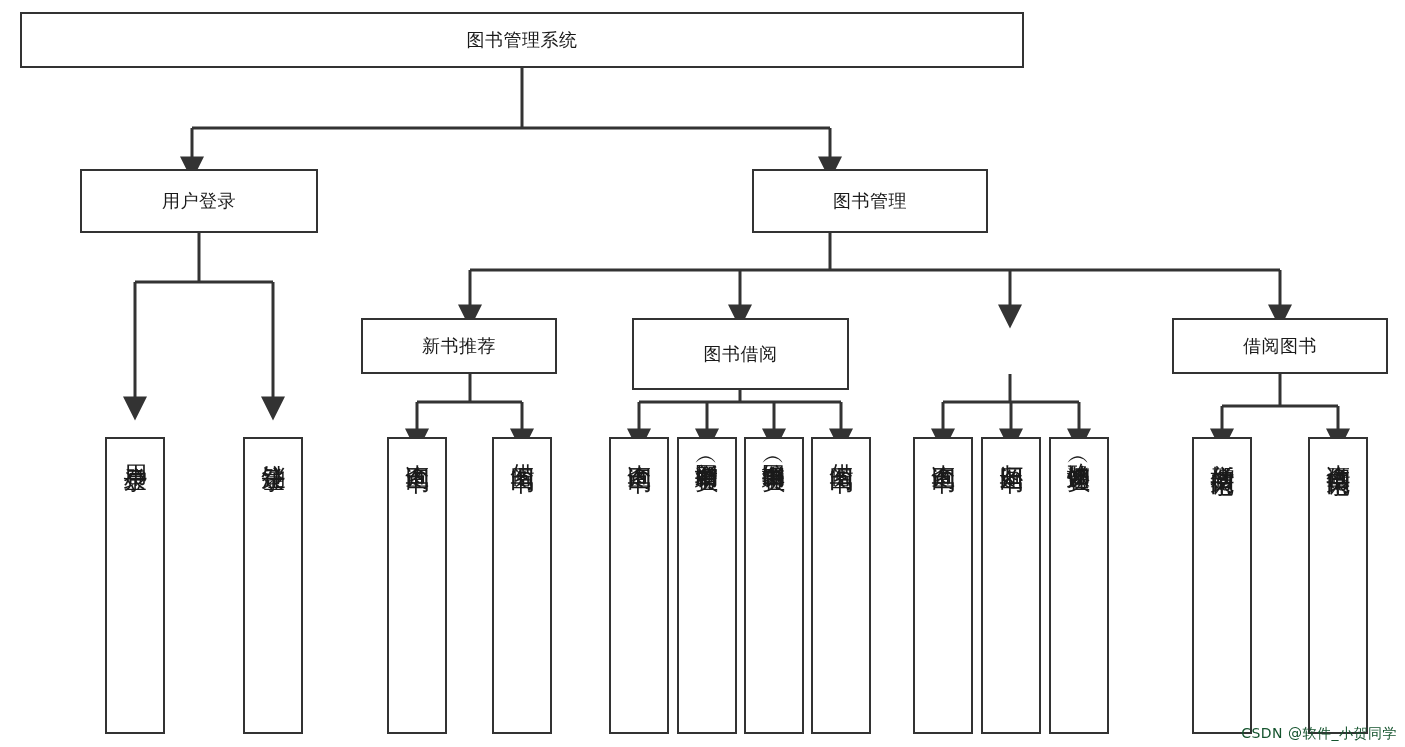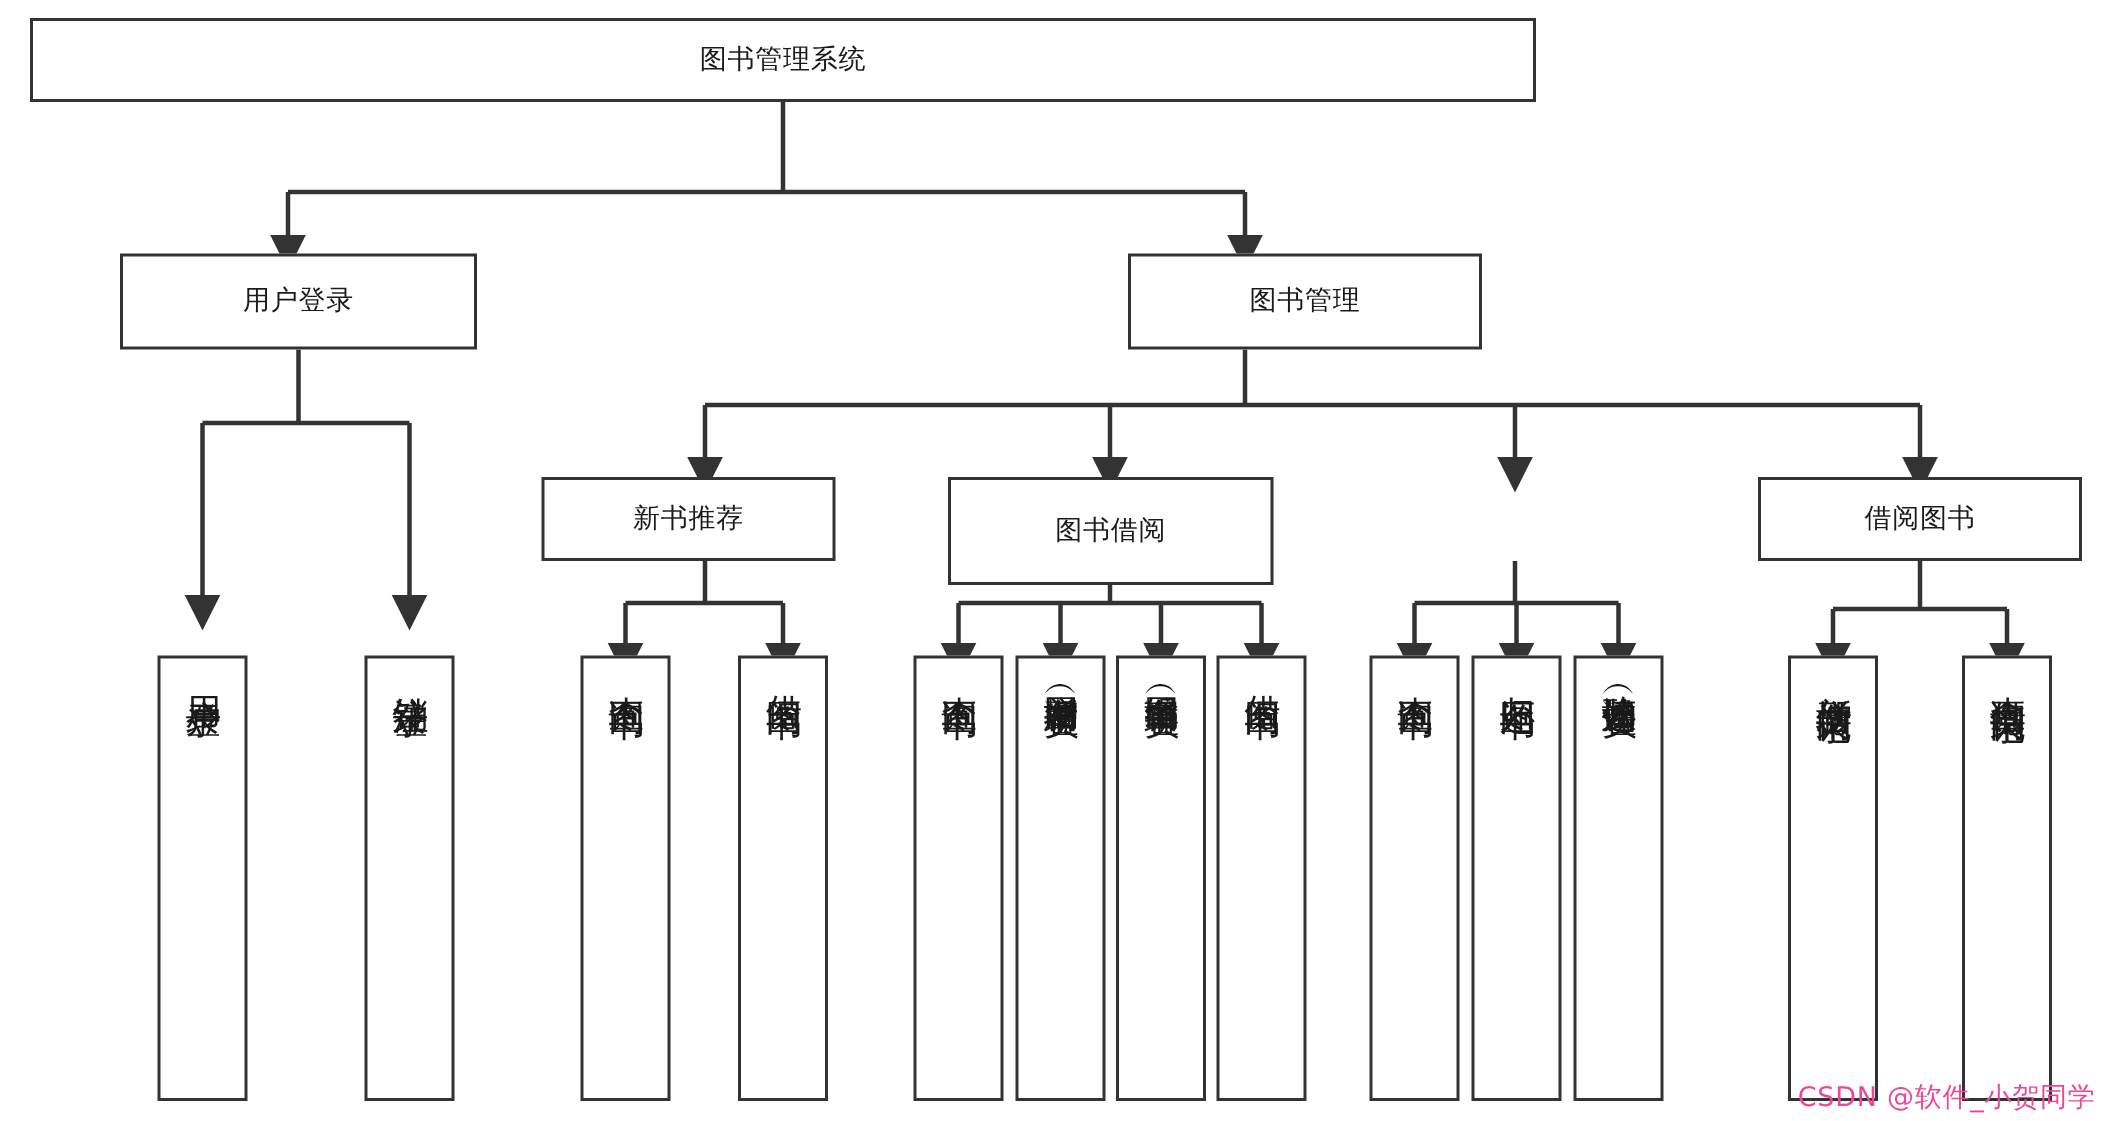--- a/index.html
+++ b/index.html
@@ -60,22 +60,22 @@
     white-space: nowrap;
   }
   .node.vert.tall .lbl {
     font-size: 23px;
     letter-spacing: 1px;
   }
   #watermark {
     position: absolute;
     right: 8px;
     bottom: 4px;
-    font-size: 18px;
-    color: #ec4899;
+    font-size: 14px;
+    color: #14532d;
     letter-spacing: 0.5px;
     z-index: 5;
     white-space: nowrap;
     margin-left: 15px;
   }
 </style>
 </head>
 <body>
 
 <div id="canvas">

